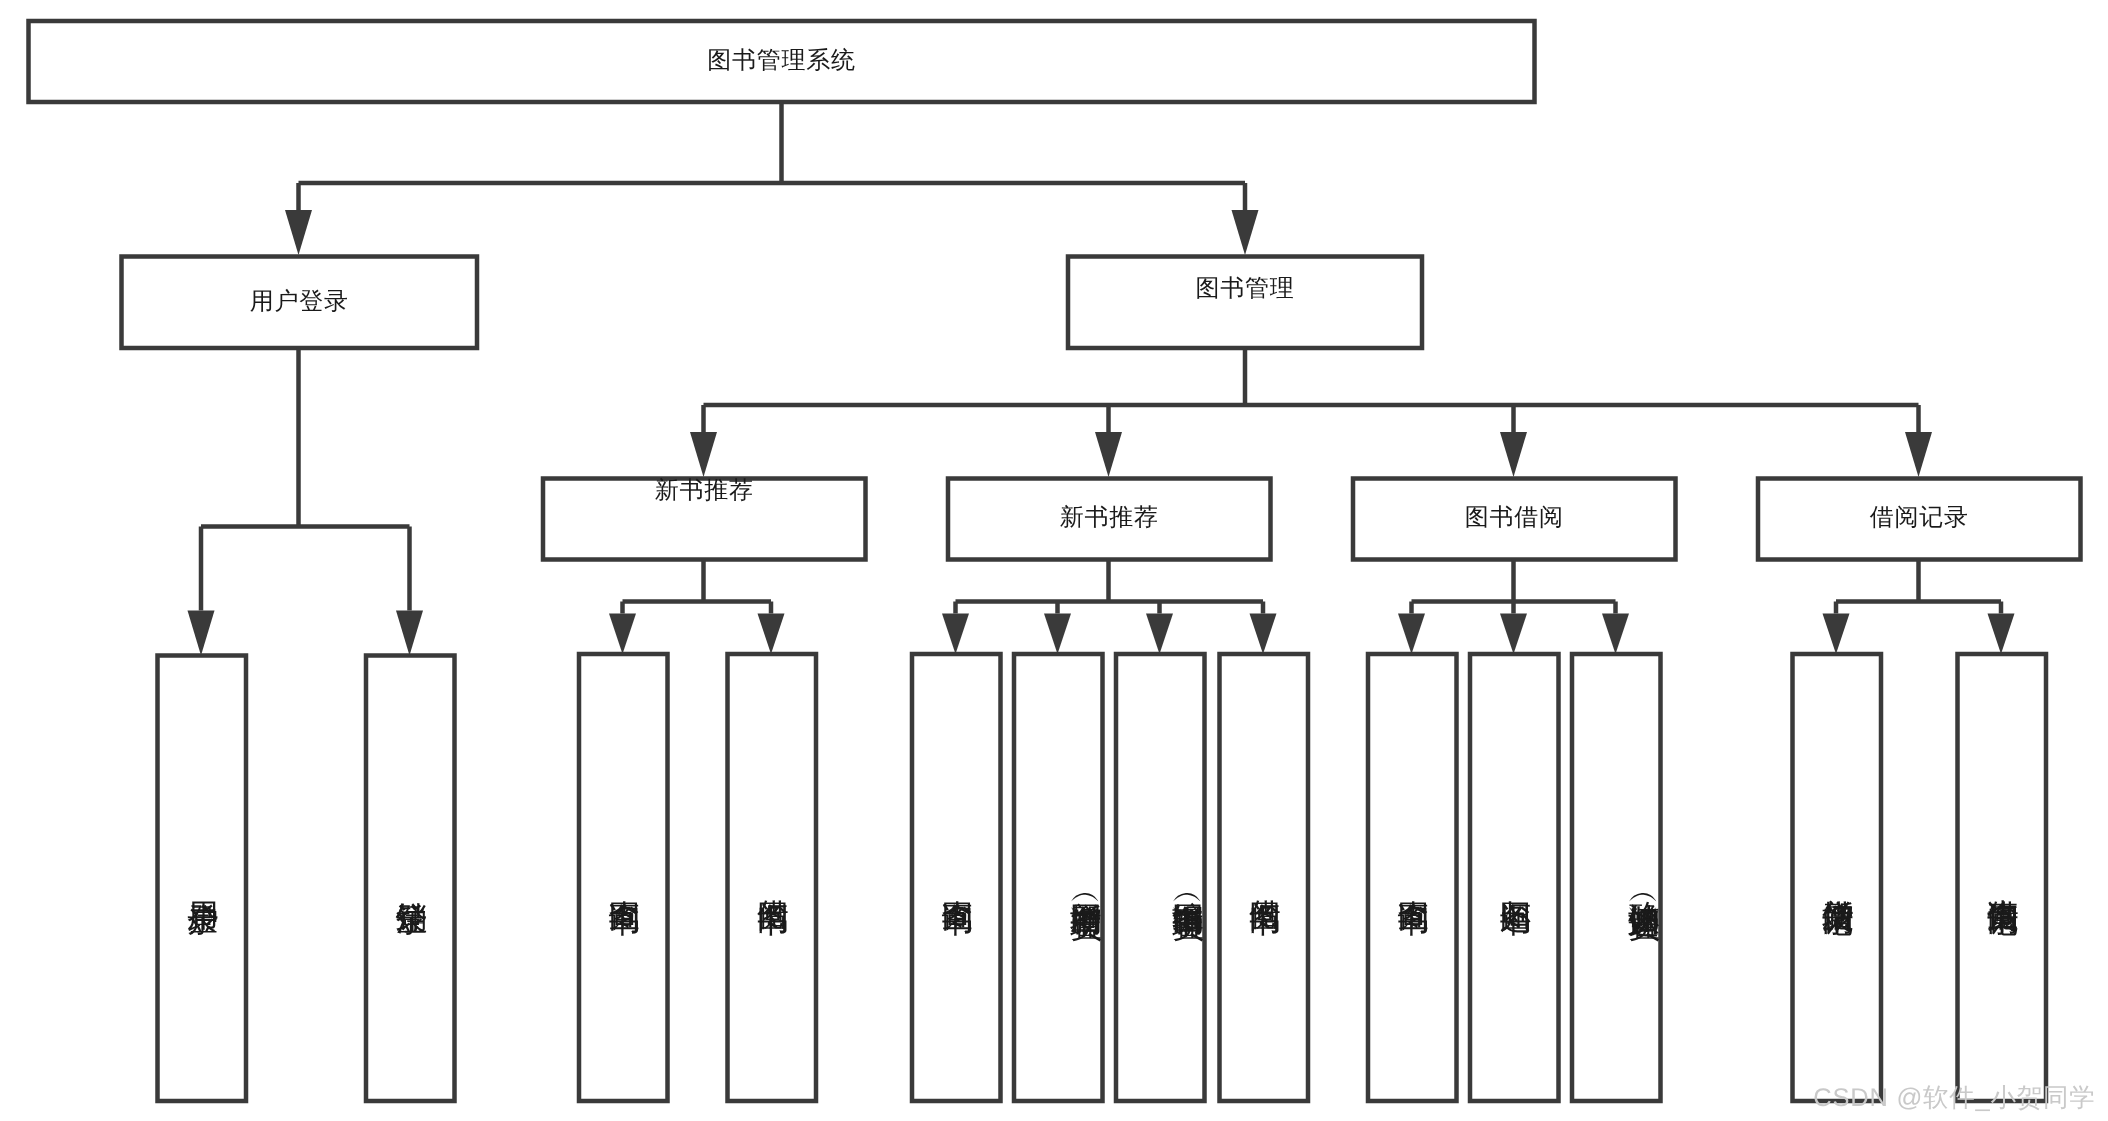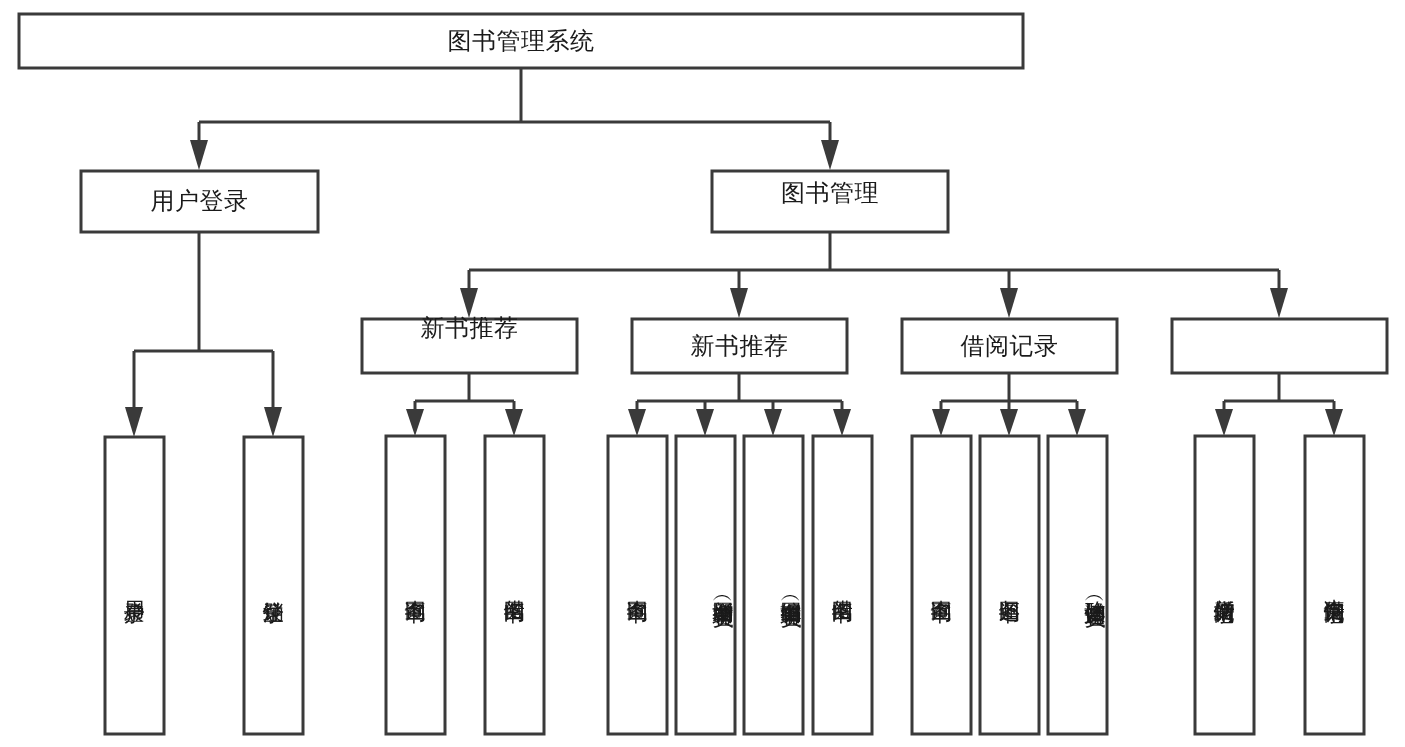--- a/index.html
+++ b/index.html
@@ -41,21 +41,21 @@
   .arrow-head {
     fill: #3a3a3a;
     stroke: none;
   }
   .node-label-h {
     position: absolute;
     display: flex;
     align-items: center;
     justify-content: center;
     color: #1a1a1a;
-    font-size: 24px;
+    font-size: 16px;
     line-height: 1.2;
     letter-spacing: 0.5px;
     white-space: nowrap;
     pointer-events: none;
   }
   .node-label-v {
     position: absolute;
     display: flex;
     align-items: center;
     justify-content: center;
@@ -176,34 +176,36 @@
 
   </svg>
 
   <div class="node-label-h" style="left:19px; top:14px; width:1004px; height:54px;">图书管理系统</div>
 
   <div class="node-label-h" style="left:81px; top:171px; width:237px; height:61px;">用户登录</div>
   <div class="node-label-h" style="left:712px; top:171px; width:236px; height:44px;">图书管理</div>
 
   <div class="node-label-h" style="left:362px; top:301px; width:215px; height:54px;">新书推荐</div>
   <div class="node-label-h" style="left:632px; top:319px; width:215px; height:54px;">新书推荐</div>
-  <div class="node-label-h" style="left:902px; top:319px; width:215px; height:54px;">借阅记录</div>
+  <div class="node-label-h" style="left:902px; top:319px; width:215px; height:54px;">图书借阅</div>
+  <div class="node-label-h" style="left:1172px; top:319px; width:215px; height:54px;">借阅记录</div>
 
   <div class="node-label-v" style="left:105px; top:437px; width:59px; height:297px;">用户登录</div>
   <div class="node-label-v" style="left:244px; top:437px; width:59px; height:297px;">注销登录</div>
 
   <div class="node-label-v" style="left:386px; top:436px; width:59px; height:298px;">查询图书</div>
   <div class="node-label-v" style="left:485px; top:436px; width:59px; height:298px;">借阅图书</div>
 
   <div class="node-label-v" style="left:608px; top:436px; width:59px; height:298px;">查询图书</div>
   <div class="node-label-v" style="left:676px; top:436px; width:59px; height:298px; align-items:flex-start; padding-top:6px; box-sizing:border-box;">新增图书（管理员）</div>
   <div class="node-label-v" style="left:744px; top:436px; width:59px; height:298px; align-items:flex-start; padding-top:6px; box-sizing:border-box;">编辑图书（管理员）</div>
   <div class="node-label-v" style="left:813px; top:436px; width:59px; height:298px;">借阅图书</div>
 
   <div class="node-label-v" style="left:912px; top:436px; width:59px; height:298px;">查询图书</div>
   <div class="node-label-v" style="left:980px; top:436px; width:59px; height:298px;">归还图书</div>
   <div class="node-label-v" style="left:1048px; top:436px; width:59px; height:298px; align-items:flex-start; padding-top:6px; box-sizing:border-box;">确认归还（管理员）</div>
 
   <div class="node-label-v" style="left:1195px; top:436px; width:59px; height:298px;">新增借阅记录</div>
   <div class="node-label-v" style="left:1305px; top:436px; width:59px; height:298px;">查询借阅记录</div>
 
+  <div class="watermark">CSDN @软件_小贺同学</div>
 
 </div>
 
 </body></html>

